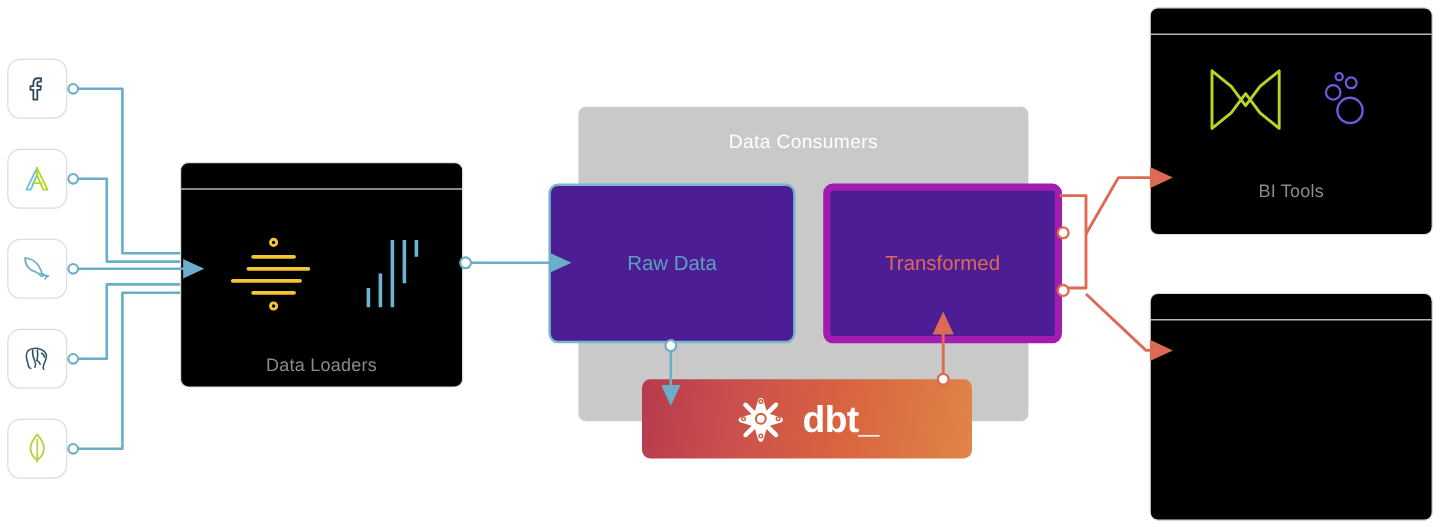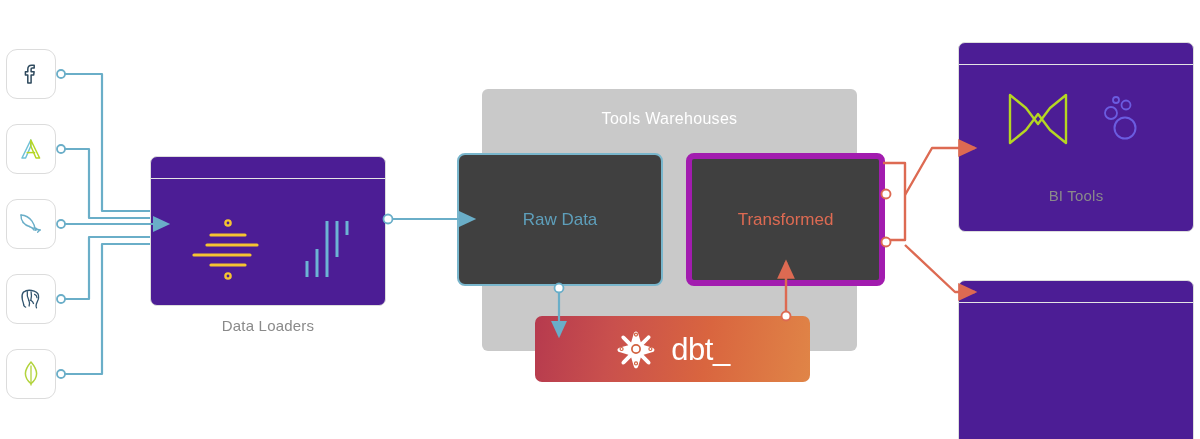--- a/index.html
+++ b/index.html
@@ -7,25 +7,24 @@
   body{
     font-family:"Liberation Sans", sans-serif;
     width:1200px;height:439px;
     overflow:hidden;
   }
   #stage{position:relative;width:1200px;height:439px;background:#ffffff;}
 
   
   .card{
     position:absolute;
-    background:#4c1d95;
+    background:#000000;
     border:1px solid #dddddd;
     border-radius:7px;
     box-sizing:border-box;
-    margin-top:36px;
   }
   .card .titlebar{
     height:22px;
     border-bottom:1px solid #e4e4e4;
     box-sizing:border-box;
   }
   .card .body{
     position:relative;
     height:calc(100% - 22px);
   }
@@ -70,21 +69,21 @@
     left:482px;top:110px;width:375px;
     text-align:center;
     color:#ffffff;
     font-size:16px;
     letter-spacing:.3px;
   }
 
   
   .wh-box{
     position:absolute;
-    background:#404040;
+    background:#4c1d95;
     border-radius:8px;
     box-sizing:border-box;
     display:flex;align-items:center;justify-content:center;
     font-size:17px;
   }
   #raw-data-box{
     left:457px;top:153px;width:206px;height:133px;
     border:2px solid #79b6cc;
     color:#5e9fbb;
   }
@@ -99,21 +98,21 @@
     position:absolute;
     left:535px;top:316px;width:275px;height:66px;
     border-radius:7px;
     background:linear-gradient(100deg,#b63a4e 0%,#c9504d 28%,#d9653f 62%,#e08547 100%);
     display:flex;align-items:center;justify-content:center;
     gap:14px;
   }
   #dbt-wordmark{
     color:#ffffff;
     font-size:31px;
-    font-weight:normal;
+    font-weight:bold;
     letter-spacing:-.5px;
     line-height:1;
   }
 
   
   #wires{position:absolute;left:0;top:0;width:1200px;height:439px;pointer-events:none;}
 
   .other-grid{
     position:absolute;
     left:0;right:0;
@@ -125,21 +124,21 @@
     display:block;width:28px;height:28px;
     border:1px solid #d6d6d6;border-radius:5px;
   }
 </style>
 </head>
 <body>
 
 <div id="stage">
 
   <div id="warehouse-slab"></div>
-  <div id="warehouse-label">Tools Warehouses</div>
+  <div id="warehouse-label">Data Consumers</div>
 
   <div class="srctile" style="left:6px;top:49px;">
     <svg width="26" height="26" viewBox="0 0 26 26">
       <path d="M16.2 4.2h-2.5c-2.3 0-3.9 1.6-3.9 4v2.6H7.4v3.1h2.4V22h3.3v-8.1h2.6l.4-3.1h-3V8.4c0-.9.3-1.4 1.4-1.4h1.7z" fill="none" stroke="#2f4a5e" stroke-width="1.5" stroke-linejoin="round"></path>
     </svg>
   </div>
 
   <div class="srctile" style="left:6px;top:124px;">
     <svg width="28" height="26" viewBox="0 0 28 26">
       <path d="M13.8 4 5 22h3.6l5.2-12z" fill="none" stroke="#6fc1d6" stroke-width="1.5" stroke-linejoin="round"></path>
@@ -176,21 +175,21 @@
     </svg>
   </div>
 
   <div class="srctile" style="left:6px;top:349px;">
     <svg width="22" height="30" viewBox="0 0 22 30">
       <path d="M11 3c3.3 3.9 5.6 7.6 5.6 11.6 0 4.3-2.4 7.6-5.6 10-3.2-2.4-5.6-5.7-5.6-10C5.4 10.6 7.7 6.9 11 3z" fill="none" stroke="#b2d33c" stroke-width="1.5" stroke-linejoin="round"></path>
       <path d="M11 6.5v20" fill="none" stroke="#b2d33c" stroke-width="1.3"></path>
     </svg>
   </div>
 
-  <div class="card" style="left:150px;top:120px;width:236px;height:150px;">
+  <div class="card" style="left:150px;top:135px;width:236px;height:188px;">
     <div class="titlebar"></div>
     <div class="body">
 
       <div class="logo-row" style="top:34px;">
 
         <svg width="86" height="74" viewBox="0 0 86 74">
           <g stroke="#f5c431" stroke-width="3.2" stroke-linecap="round">
             <line x1="29" y1="22" x2="63" y2="22"></line>
             <line x1="25" y1="32" x2="75" y2="32"></line>
             <line x1="12" y1="42" x2="68" y2="42"></line>

